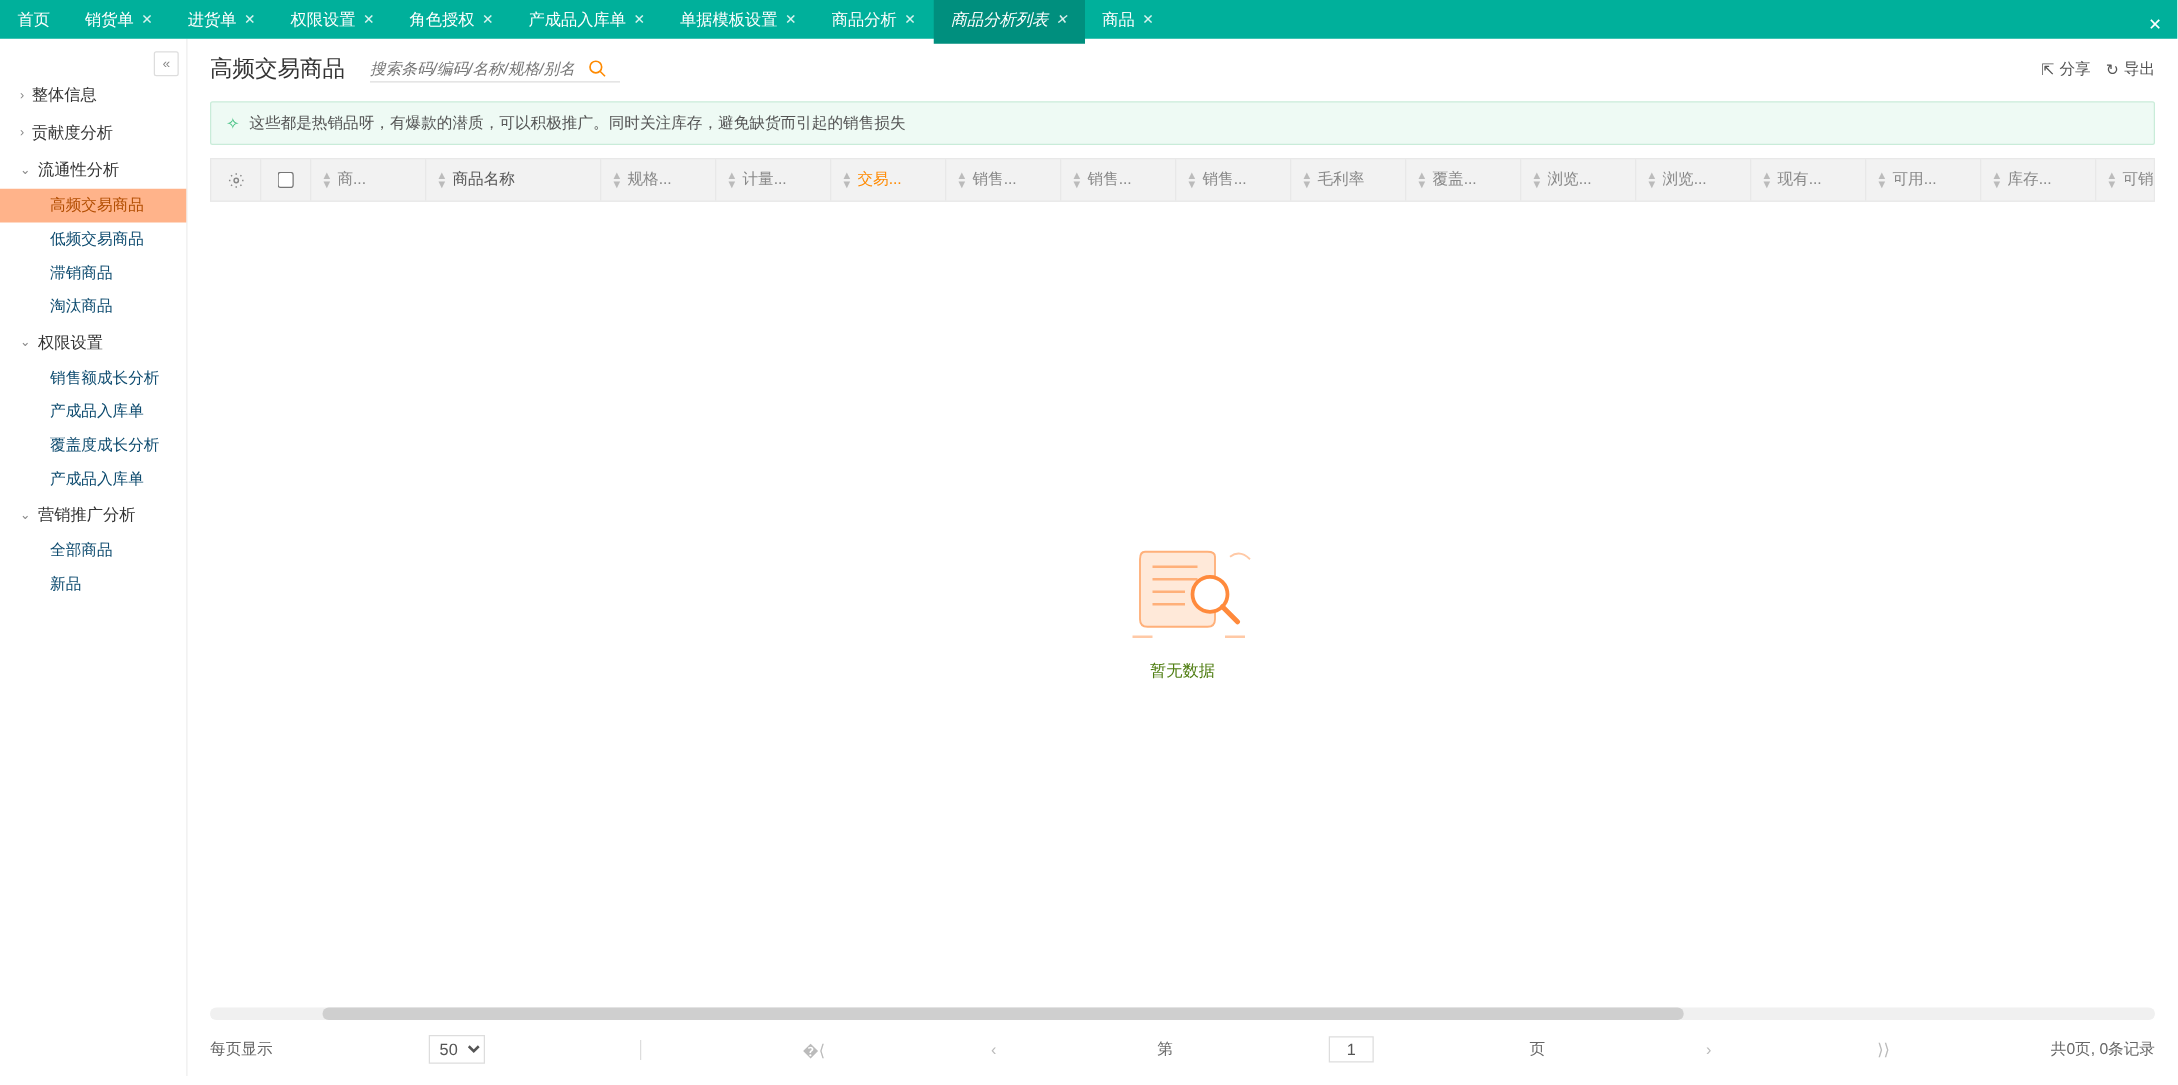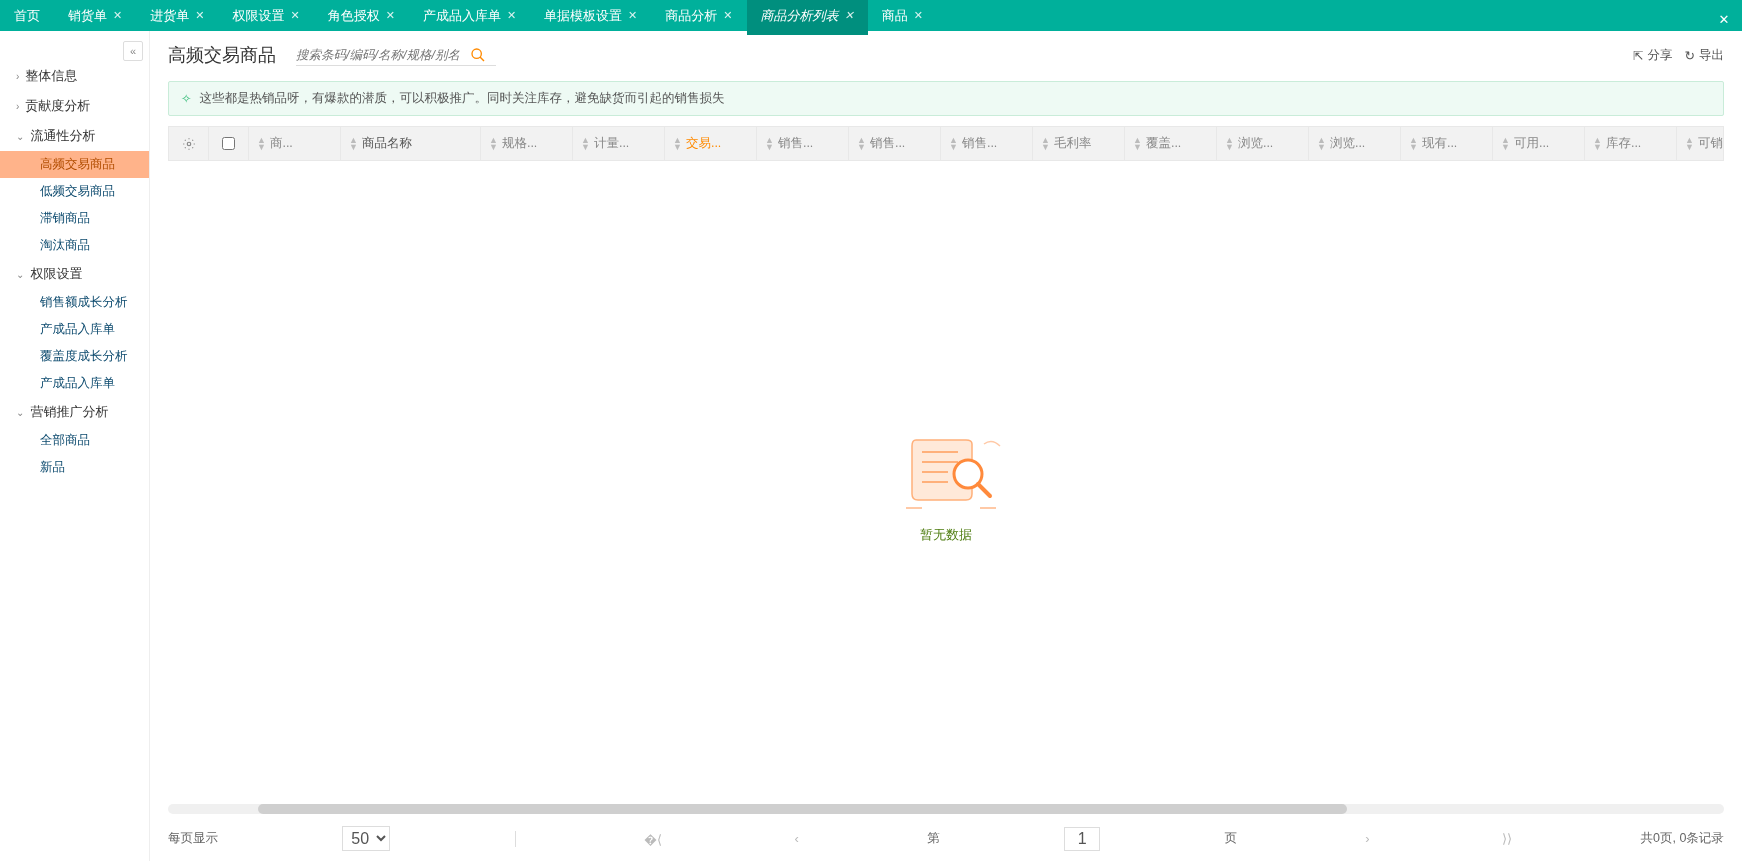--- a/index.html
+++ b/index.html
@@ -52,21 +52,21 @@
 .empty-state { flex:1; display:flex; flex-direction:column; align-items:center; justify-content:center; gap:14px; min-height:380px; }
 .empty-illus { width:100px; height:90px; position:relative; }
 .empty-text { color:#4d7c0f; font-size:13px; }
 
 
 .hscroll { height:10px; background:#f0f0f0; margin:0 18px 4px; position:relative; border-radius:5px; }
 .hscroll .thumb { position:absolute; left:90px; width:70%; height:10px; background:#cfcfcf; border-radius:5px; }
 
 
 .pager { display:flex; justify-content:space-between; align-items:center; gap:8px; padding:8px 18px 10px; font-size:12.5px; color:#666; }
-.pager select, .pager input { font-size:16px; padding:2px 4px; border:1px solid #ddd; background:#fff; color:#555; }
+.pager select, .pager input { font-size:13px; padding:2px 4px; border:1px solid #ddd; background:#fff; color:#555; }
 .pager input { width:36px; text-align:center; }
 .pager .nav-btn { color:#bbb; cursor:pointer; padding:0 4px; font-size:13px; }
 .pager .sep { width:1px; height:16px; background:#ddd; }
 
 input[type=checkbox] { cursor:pointer; }
 svg { display:block; }
 </style>
 </head>
 <body>
 

